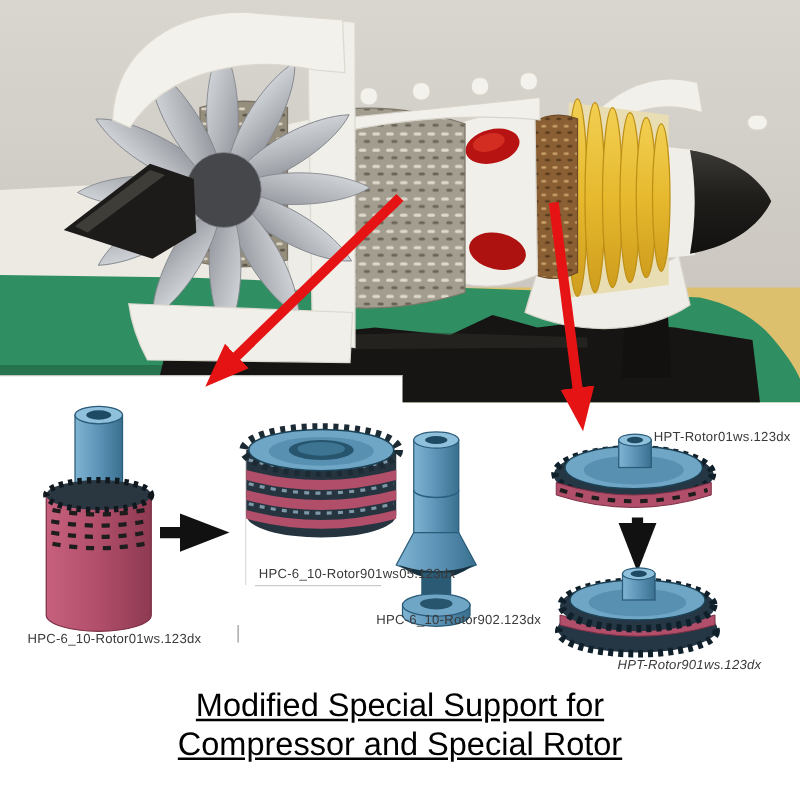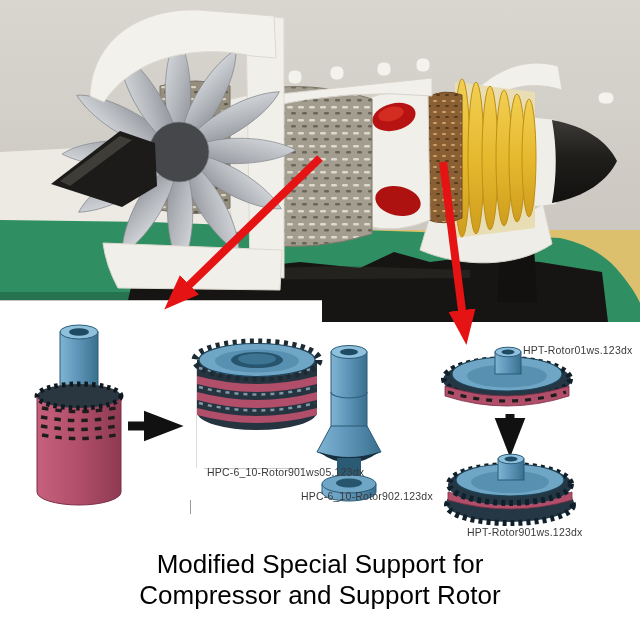--- a/index.html
+++ b/index.html
@@ -5,29 +5,29 @@
   html,body{margin:0;padding:0;background:#ffffff;}
   .stage{position:relative;width:640px;height:640px;background:#ffffff;overflow:hidden;
          font-family:"Liberation Sans", sans-serif;}
   .photo{position:absolute;left:0;top:0;width:640px;height:322px;}
   .panel-left{position:absolute;left:0;top:300px;width:322px;height:246px;background:#ffffff;
               border-top:1px solid #c4c3c0;}
   .cad-layer{position:absolute;left:0;top:0;width:640px;height:640px;pointer-events:none;}
   .arrow-layer{position:absolute;left:0;top:0;width:640px;height:640px;pointer-events:none;}
   .cad-label{position:absolute;font-size:10.5px;color:#3a3a3a;letter-spacing:.2px;white-space:nowrap;}
   .lbl-hpc1{left:22px;top:505px;}
-  .lbl-hpc2{left:207px;top:466px;}
+  .lbl-hpc2{left:207px;top:453px;}
   .lbl-hpc3{left:301px;top:490px;}
   .lbl-hpt1{left:523px;top:344px;}
-  .lbl-hpt2{left:467px;top:526px;}
+  .lbl-hpt2{left:494px;top:526px;font-style:italic;}
   .underline-mid{position:absolute;left:204px;top:468px;width:101px;height:1px;background:#c9c9c9;}
   .midpanel-edge{position:absolute;left:196px;top:362px;width:1px;height:106px;background:#dcdcdc;}
   .tick-mark{position:absolute;left:190px;top:500px;width:1px;height:14px;background:#9a9a9a;}
   .caption{position:absolute;left:0;top:549px;width:640px;text-align:center;color:#000;
-           font-size:26px;line-height:31px;font-weight:500;}
+           font-size:26px;line-height:31px;font-weight:500;text-decoration:underline;}
 </style>
 </head>
 <body>
 
 <div class="stage">
 
   <svg class="photo" viewBox="0 0 640 322" xmlns="http://www.w3.org/2000/svg">
     <defs>
       <linearGradient id="wallG" x1="0" y1="0" x2="0" y2="1">
         <stop offset="0" stop-color="#d9d6d0"></stop>
@@ -237,23 +237,24 @@
   <svg class="arrow-layer" viewBox="0 0 640 640" xmlns="http://www.w3.org/2000/svg">
     <defs>
       <marker id="headRed" markerWidth="4.6" markerHeight="4" refX="2" refY="2" orient="auto" markerUnits="strokeWidth">
         <path d="M0,0.3 L4.4,2 L0,3.7 Z" fill="#e51313"></path>
       </marker>
     </defs>
     <line x1="320" y1="158" x2="178" y2="296" stroke="#e51313" stroke-width="8" marker-end="url(#headRed)"></line>
     <line x1="443" y1="162" x2="464" y2="326" stroke="#e51313" stroke-width="8" marker-end="url(#headRed)"></line>
   </svg>
 
+  <div class="cad-label lbl-hpc1">HPC-6_10-Rotor01ws.123dx</div>
   <div class="cad-label lbl-hpc2">HPC-6_10-Rotor901ws05.123dx</div>
   <div class="cad-label lbl-hpc3">HPC-6_10-Rotor902.123dx</div>
   <div class="cad-label lbl-hpt1">HPT-Rotor01ws.123dx</div>
   <div class="cad-label lbl-hpt2">HPT-Rotor901ws.123dx</div>
 
   <div class="caption">
     <div>Modified Special Support for</div>
-    <div>Compressor and Support Rotor</div>
+    <div>Compressor and Special Rotor</div>
   </div>
 
 </div>
 
 </body></html>

